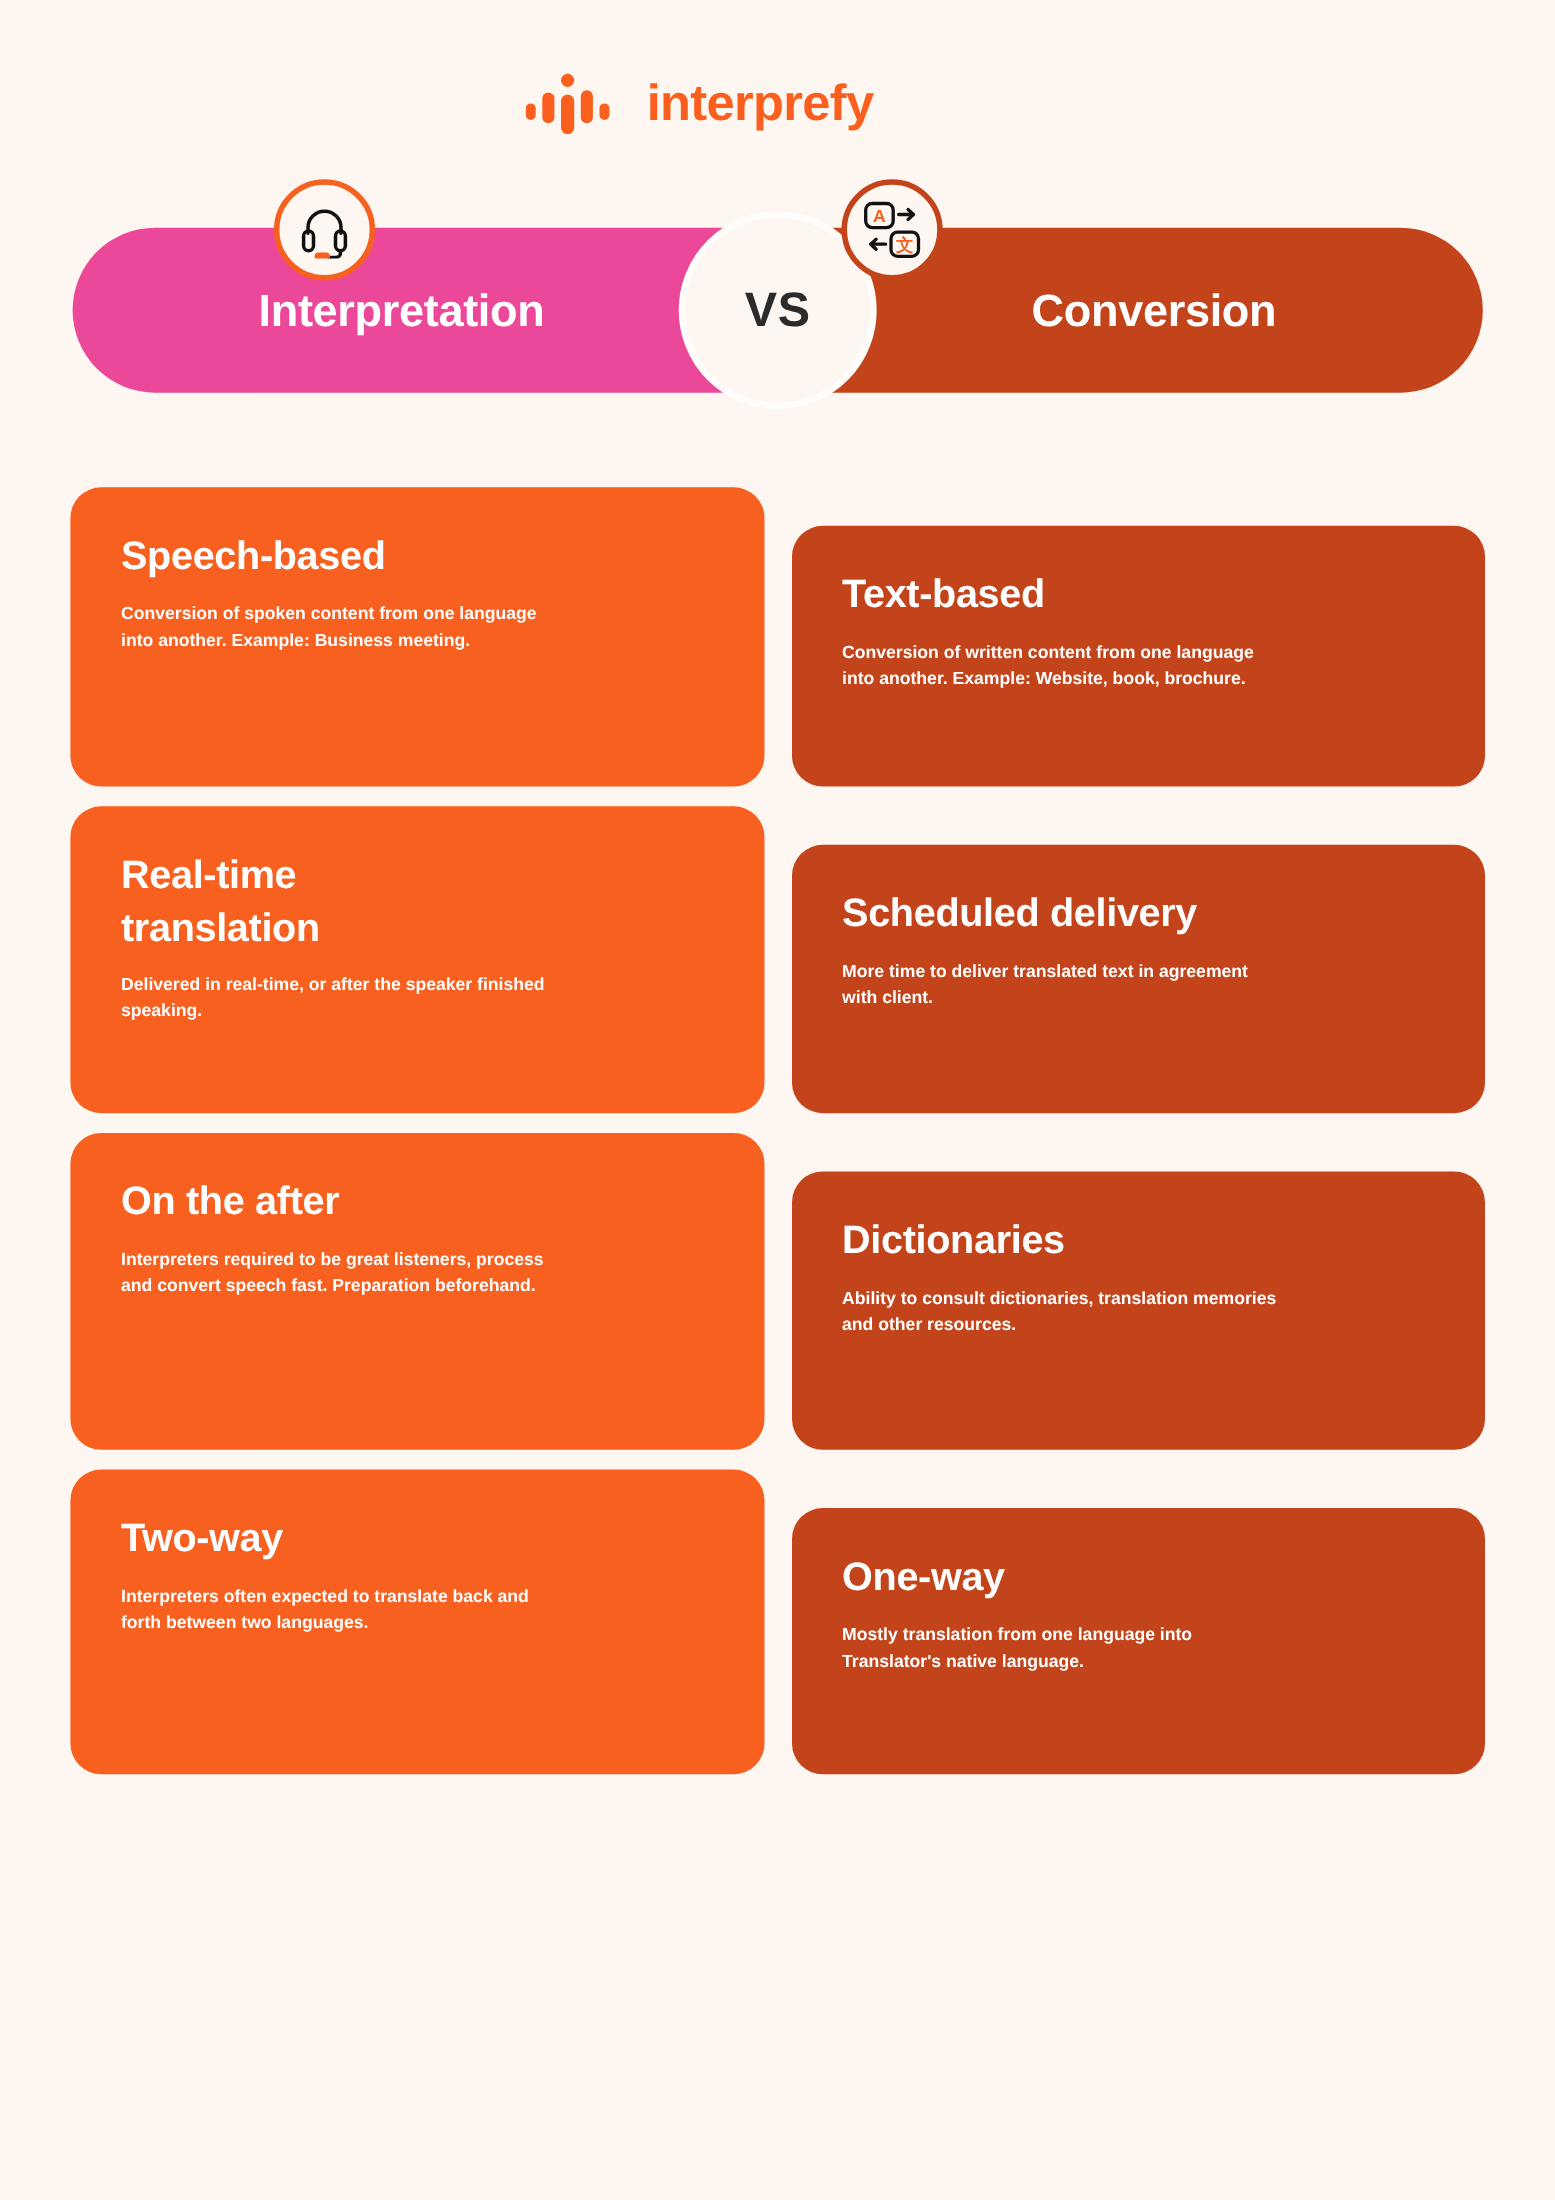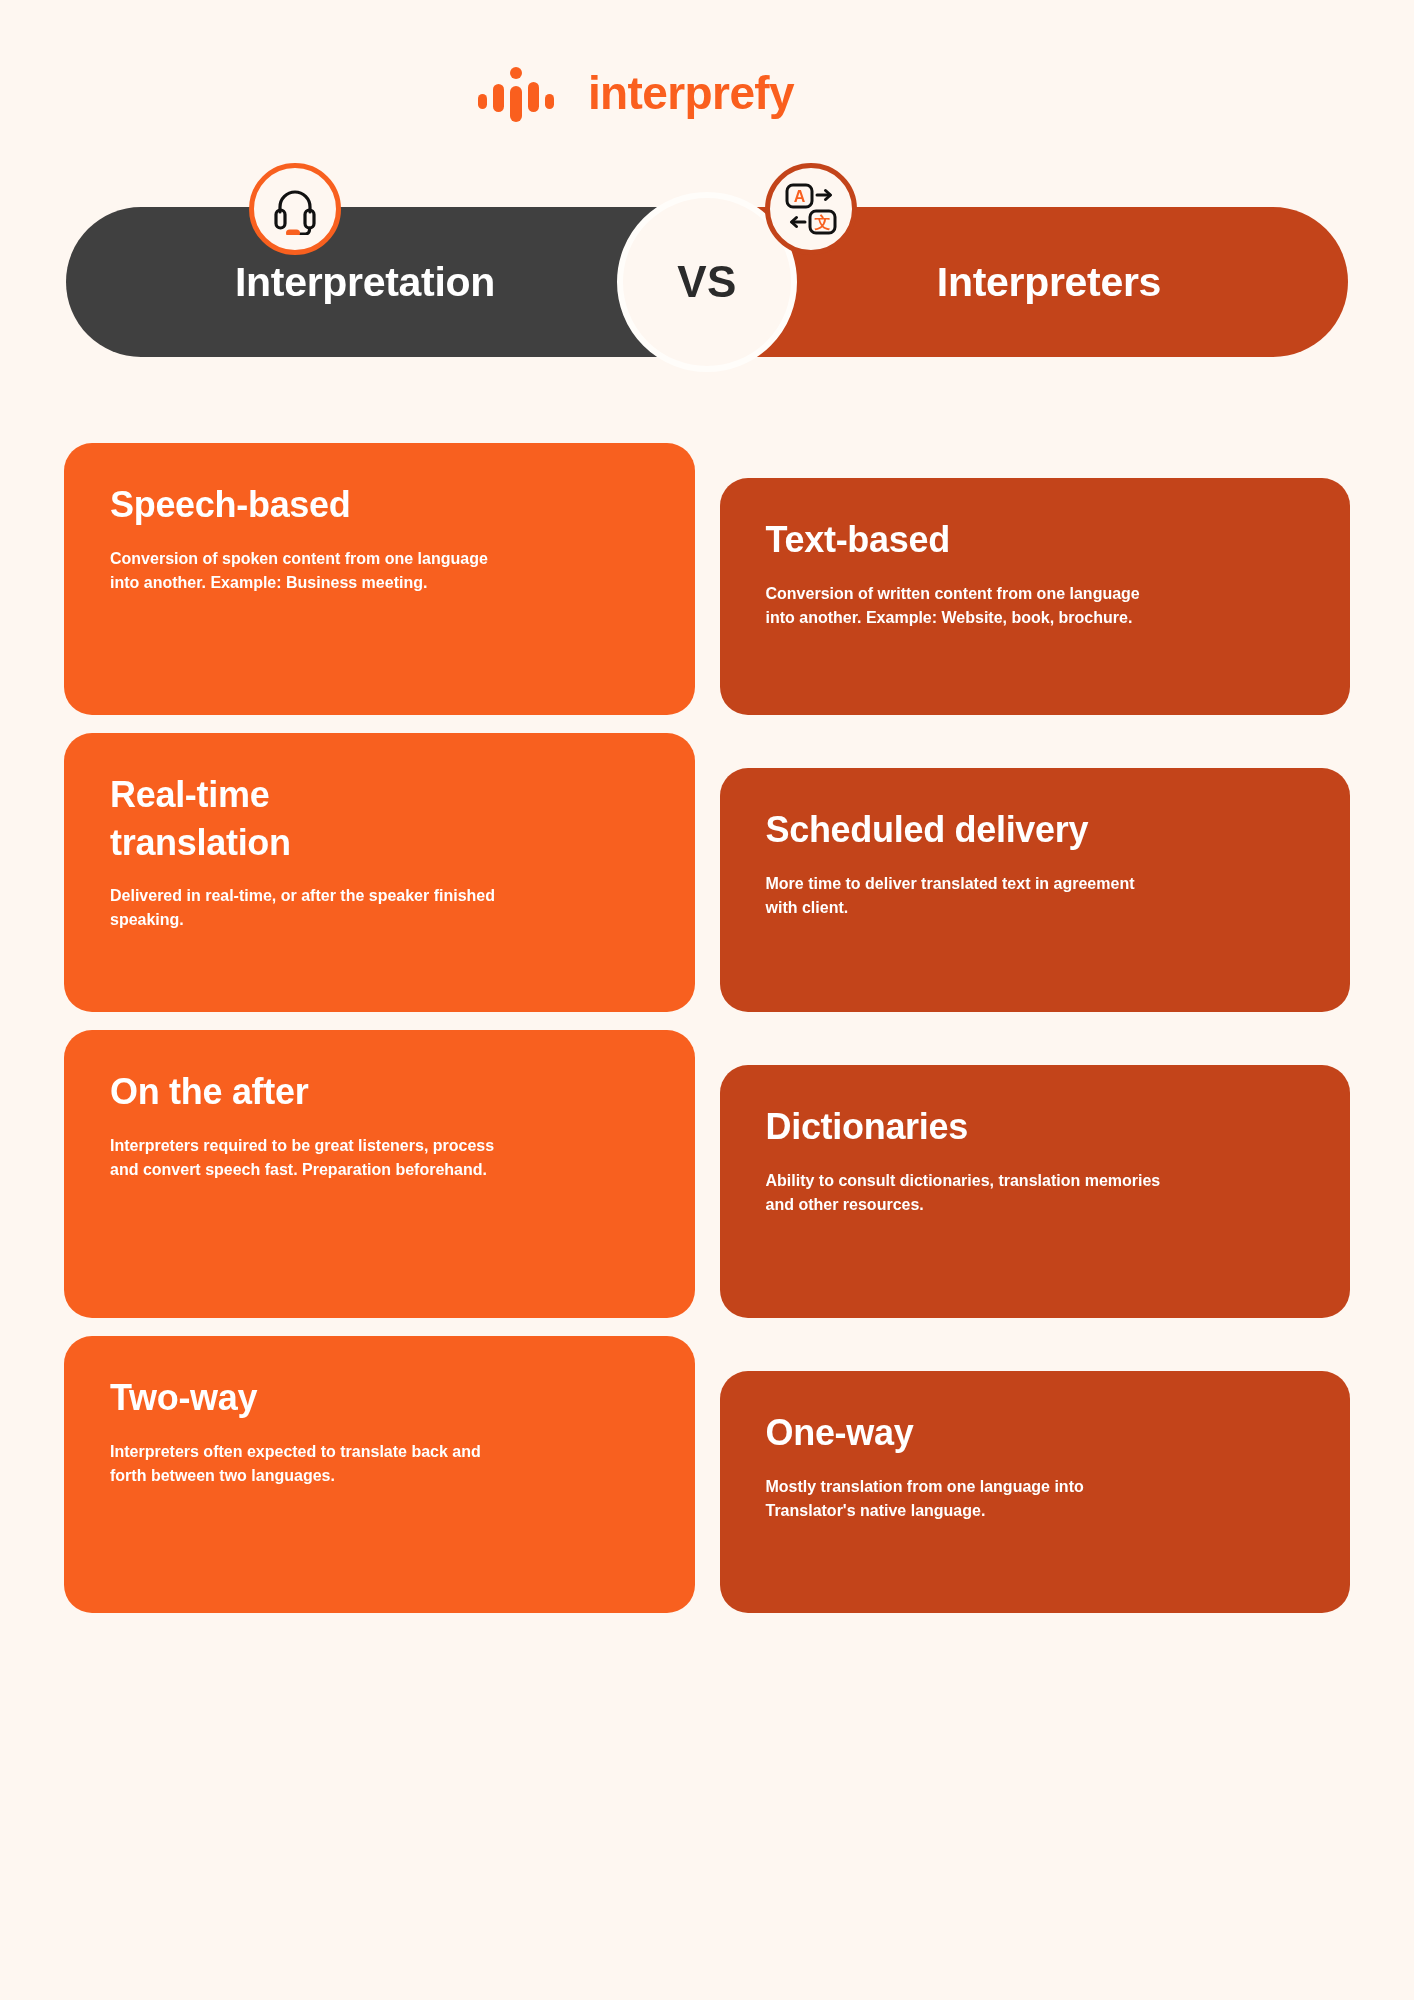--- a/index.html
+++ b/index.html
@@ -51,21 +51,21 @@
     position: absolute;
     top: 0;
     height: 150px;
     width: 670px;
     display: flex;
     align-items: center;
     justify-content: center;
   }
   .header-left {
     left: 0;
-    background: #404040;
+    background: #ec4899;
     border-radius: 75px 0 0 75px;
     justify-content: center;
   }
   .header-right {
     right: 0;
     background: #C3441A;
     border-radius: 0 75px 75px 0;
   }
   .header-title {
     font-size: 41px;
@@ -181,21 +181,21 @@
     <span class="logo-word">interprefy</span>
   </div>
 
   <div class="header">
 
     <div class="header-half header-left">
       <span class="header-title">Interpretation</span>
     </div>
 
     <div class="header-half header-right">
-      <span class="header-title">Interpreters</span>
+      <span class="header-title">Conversion</span>
     </div>
 
     <div class="vs-circle">
       <span class="vs-text">VS</span>
     </div>
   </div>
 
   <div class="badge badge-interpretation">
     <svg width="52" height="52" viewBox="0 0 52 52" aria-hidden="true">
       <path d="M11 29 V24 a15 15 0 0 1 30 0 v5" fill="none" stroke="#111111" stroke-width="3.2" stroke-linecap="round"></path>

